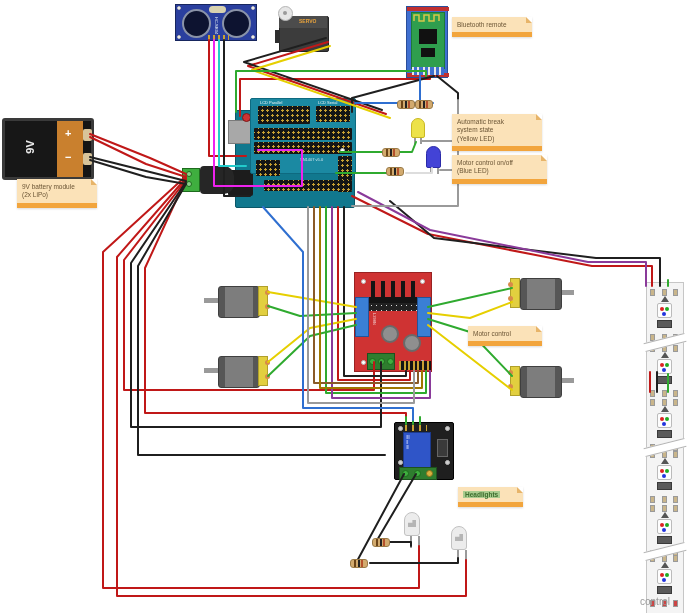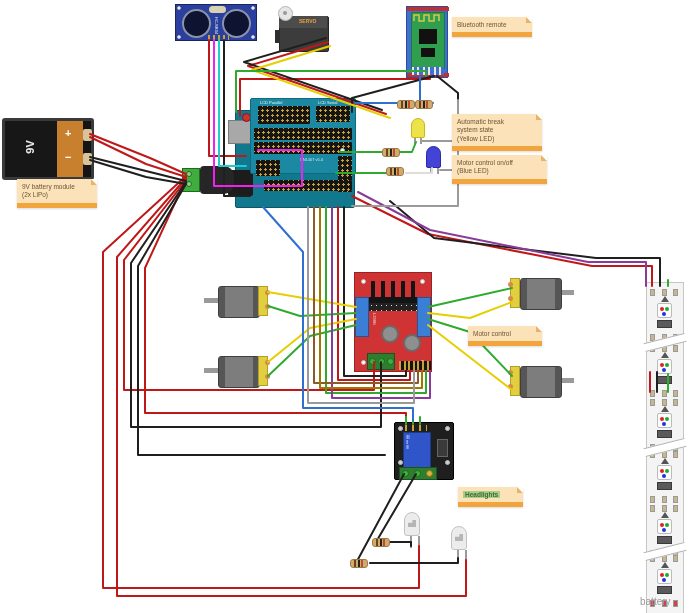--- a/index.html
+++ b/index.html
@@ -430,14 +430,14 @@
     <span class="txt">Motor control on/off
 (Blue LED)</span>
   </div>
   <div class="note" style="left:468px;top:326px;width:64px;">
     <span class="txt">Motor control</span>
   </div>
   <div class="note" style="left:458px;top:487px;width:55px;">
     <span class="txt hl">Headlights</span>
   </div>
 
-  <div class="watermark">battery</div>
+  <div class="watermark">control</div>
 </div>
 
 </body></html>

